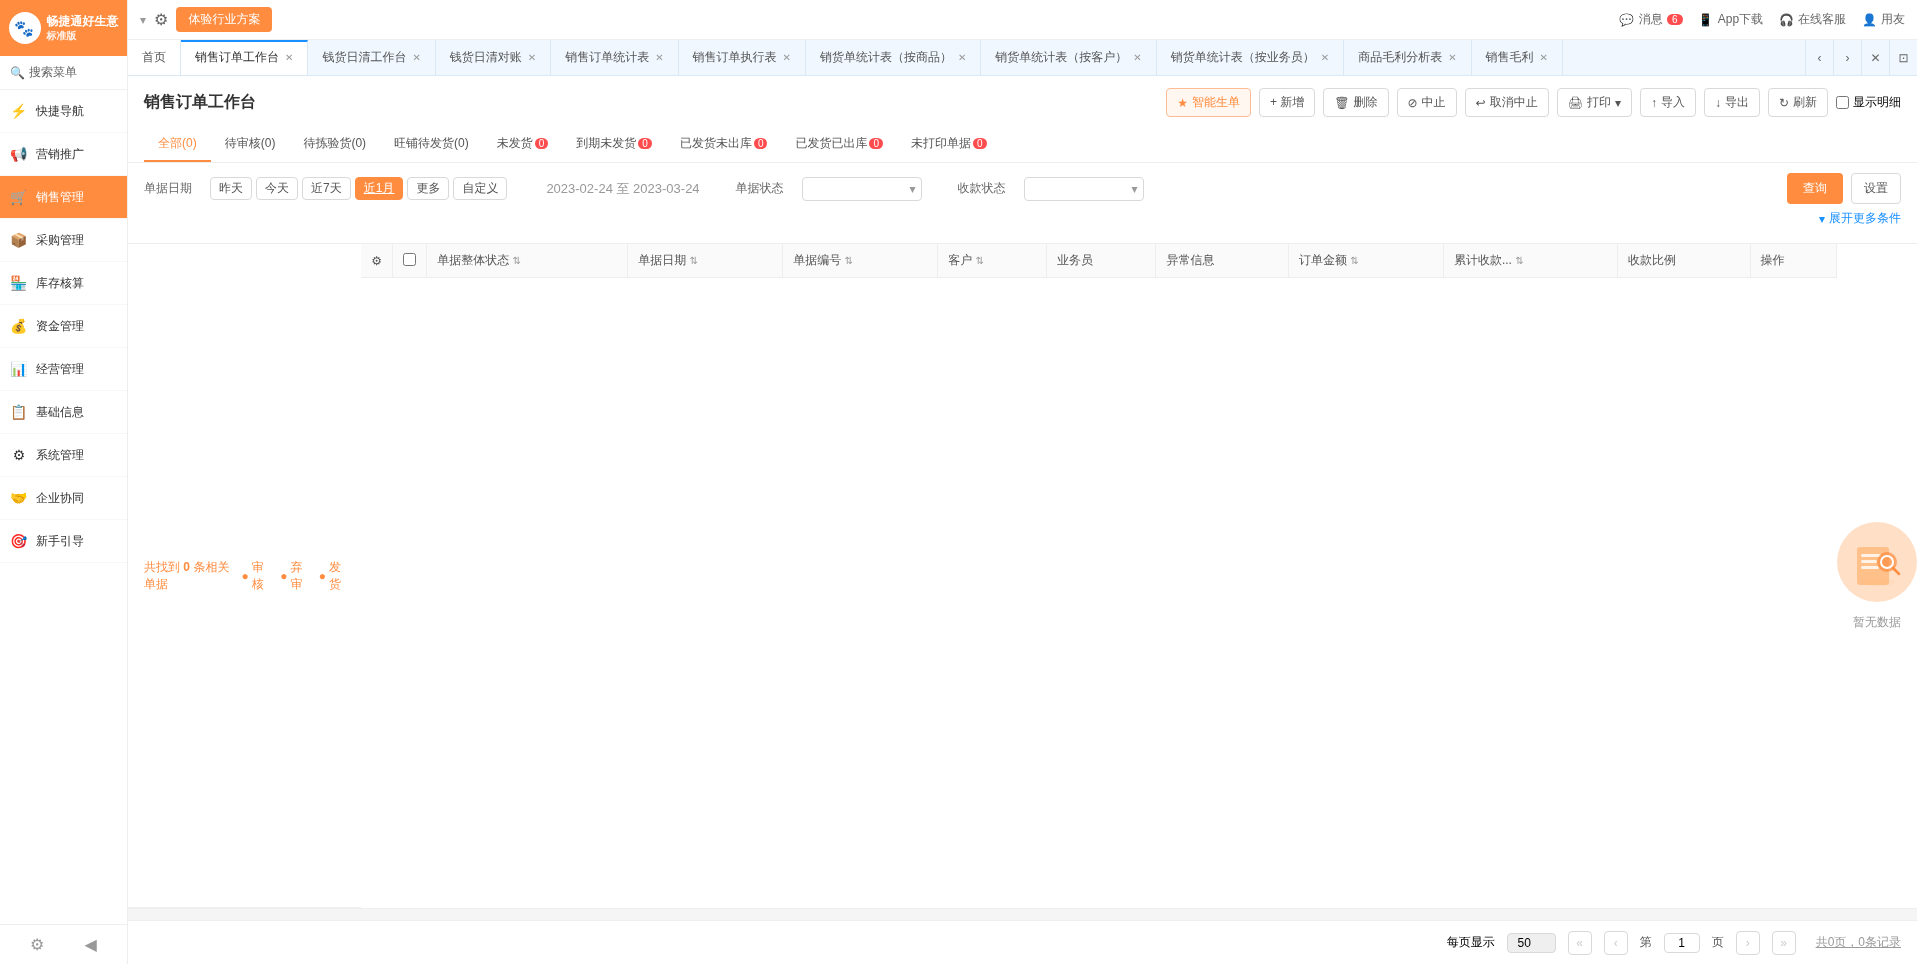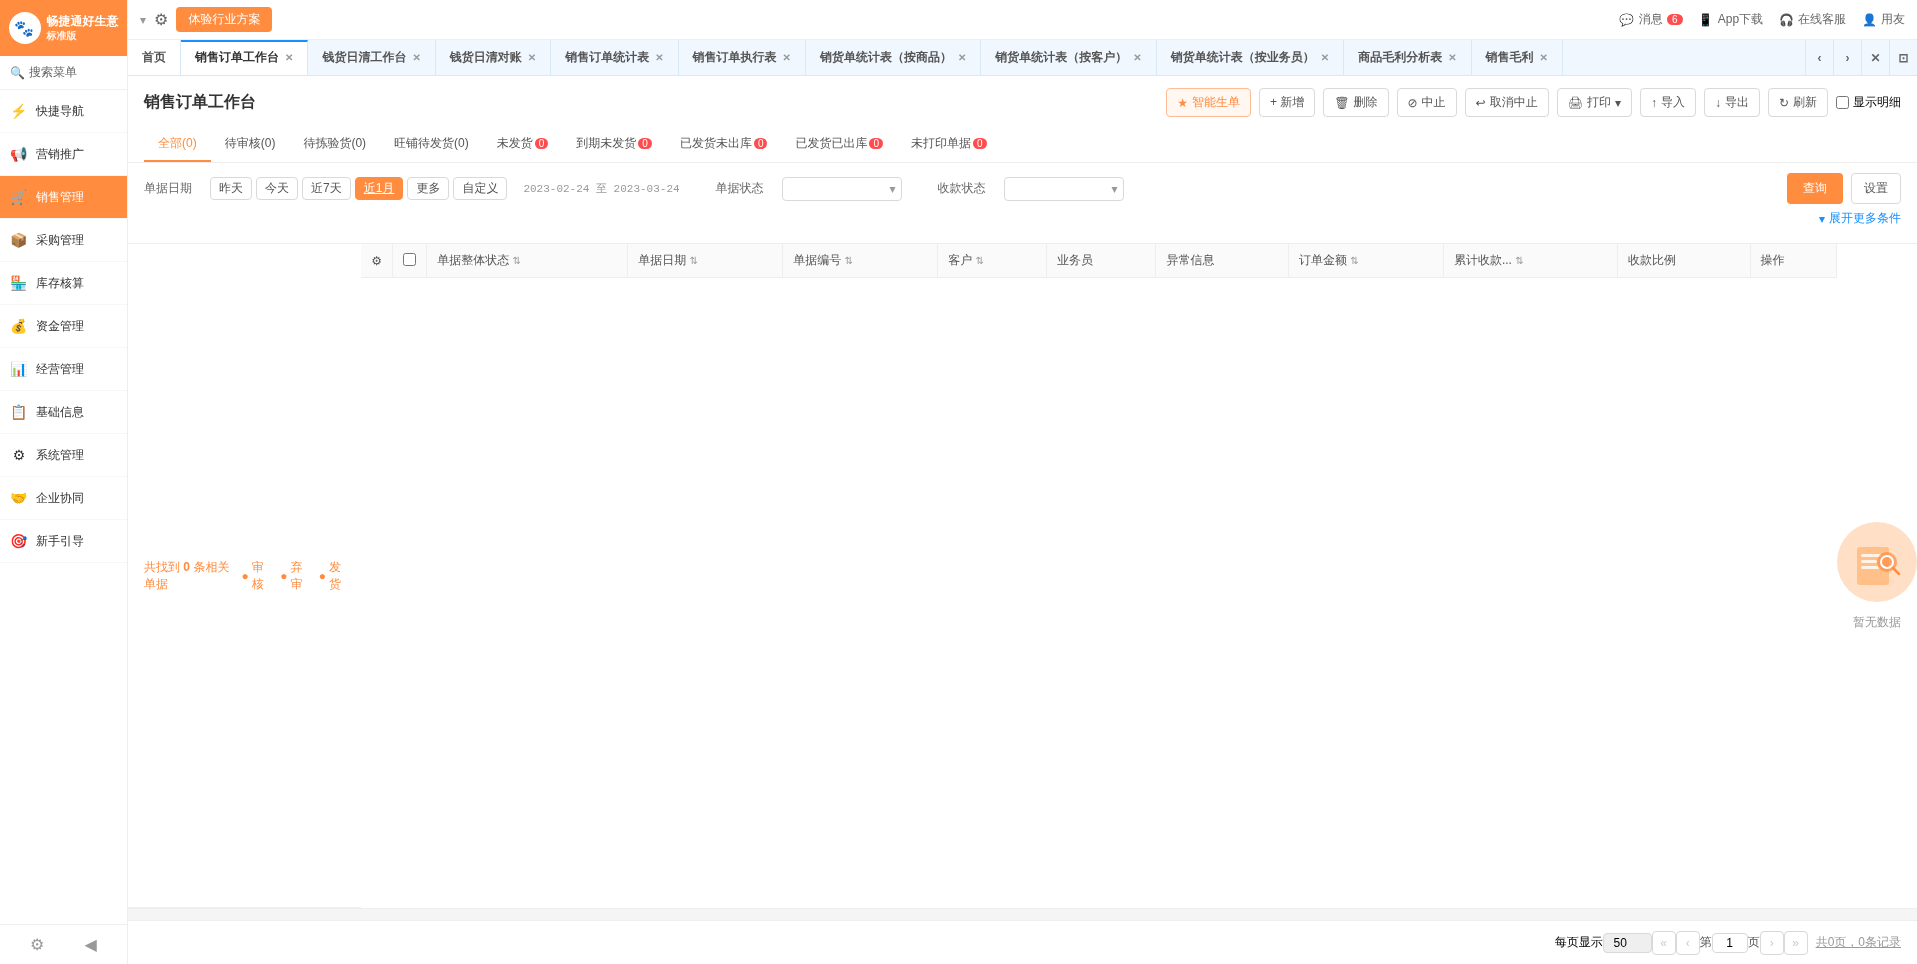--- a/index.html
+++ b/index.html
@@ -22,21 +22,21 @@
     
     .topbar { height: 40px; background: #fff; border-bottom: 1px solid #eee; display: flex; align-items: center; padding: 0 12px; gap: 8px; flex-shrink: 0; }
     .topbar-title { font-size: 13px; color: #333; flex: 1; }
     .topbar-btn { background: #ff8c3f; color: #fff; border: none; border-radius: 4px; padding: 4px 12px; cursor: pointer; font-size: 12px; }
     .topbar-settings { color: #666; font-size: 16px; cursor: pointer; }
     .topbar-right { display: flex; align-items: center; gap: 16px; margin-left: auto; }
     .topbar-right-item { display: flex; align-items: center; gap: 4px; color: #666; cursor: pointer; font-size: 12px; }
     .badge { background: #ff4d4f; color: #fff; border-radius: 10px; padding: 0 5px; font-size: 10px; min-width: 16px; text-align: center; }
 
     
-    .tabbar { height: 36px; background: #f0f7ff; border-bottom: 1px solid #d9e8f5; display: flex; align-items: center; overflow: hidden; flex-shrink: 0; font-weight: bold; }
+    .tabbar { height: 36px; background: #f0f7ff; border-bottom: 1px solid #d9e8f5; display: flex; align-items: center; overflow: hidden; flex-shrink: 0; }
     .tab { display: flex; align-items: center; gap: 4px; padding: 0 14px; height: 36px; border-right: 1px solid #d9e8f5; color: #555; cursor: pointer; white-space: nowrap; font-size: 12px; flex-shrink: 0; }
     .tab.active { background: #fff; color: #333; border-bottom: 2px solid #fff; border-top: 2px solid #1890ff; }
     .tab.home { background: #fff; }
     .tab-close { color: #999; font-size: 10px; margin-left: 2px; }
     .tab-nav { display: flex; align-items: center; margin-left: auto; }
     .tab-nav-btn { width: 28px; height: 36px; display: flex; align-items: center; justify-content: center; color: #666; cursor: pointer; border-left: 1px solid #d9e8f5; }
 
     
     .page-header { padding: 12px 16px 0; background: #fff; flex-shrink: 0; }
     .page-header-row { display: flex; align-items: center; margin-bottom: 10px; }
@@ -53,21 +53,21 @@
     .subtab.active { color: #ff8c3f; border-bottom: 2px solid #ff8c3f; }
     .subtab-badge { background: #ff4d4f; color: #fff; border-radius: 10px; padding: 0 4px; font-size: 10px; margin-left: 2px; }
 
     
     .filter-bar { background: #fff; padding: 10px 16px; border-bottom: 1px solid #eee; flex-shrink: 0; }
     .filter-row { display: flex; align-items: center; gap: 16px; margin-bottom: 6px; }
     .filter-label { color: #666; min-width: 50px; }
     .filter-date-btns { display: flex; align-items: center; gap: 4px; }
     .filter-date-btn { padding: 2px 8px; border: 1px solid #d9d9d9; border-radius: 4px; cursor: pointer; color: #555; background: #fff; }
     .filter-date-btn.active { background: #ff8c3f; color: #fff; border-color: #ff8c3f; text-decoration: underline; }
-    .filter-date-range { color: #999; font-size: 11px; margin-left: 0; font-family: Liberation Mono, monospace; }
+    .filter-date-range { color: #999; font-size: 13px; margin-left: 23px; }
     .filter-select { border: 1px solid #d9d9d9; border-radius: 4px; padding: 4px 24px 4px 8px; color: #555; background: #fff; min-width: 120px; appearance: none; position: relative; }
     .filter-select-wrap { position: relative; display: inline-flex; align-items: center; }
     .filter-select-wrap::after { content: '▾'; position: absolute; right: 6px; color: #999; pointer-events: none; }
     .filter-expand { display: flex; align-items: center; gap: 4px; color: #1890ff; cursor: pointer; margin-left: auto; font-size: 12px; }
 
     
     .table-area { flex: 1; background: #fff; overflow: auto; padding: 0; display: flex; flex-direction: row; }
     .table-toolbar { display: flex; align-items: center; padding: 8px 16px; border-bottom: 1px solid #f0f0f0; gap: 8px; }
     .table-count { color: #666; }
     .table-count span { color: #ff8c3f; }
@@ -77,21 +77,21 @@
 
     table { width: 100%; border-collapse: collapse; }
     thead th { background: #fafafa; border-bottom: 1px solid #eee; border-right: 1px solid #eee; padding: 8px 10px; text-align: left; color: #555; font-weight: normal; white-space: nowrap; }
     thead th:first-child { width: 32px; text-align: center; }
 
     .empty-state { flex: 1; display: flex; flex-direction: column; align-items: center; justify-content: center; gap: 12px; padding: 80px 0; }
     .empty-img { width: 80px; height: 80px; background: #ffe0c7; border-radius: 50%; display: flex; align-items: center; justify-content: center; font-size: 36px; color: #ff8c3f; }
     .empty-text { color: #999; font-size: 12px; }
 
     
-    .pagination { height: 44px; background: #fff; border-top: 1px solid #eee; display: flex; align-items: center; justify-content: flex-end; padding: 0 16px; gap: 0; flex-shrink: 0; }
+    .pagination { height: 44px; background: #fff; border-top: 1px solid #eee; display: flex; align-items: center; justify-content: flex-end; padding: 0 16px; gap: 12px; flex-shrink: 0; }
     .page-size-select { border: 1px solid #d9d9d9; border-radius: 4px; padding: 2px 20px 2px 6px; appearance: none; text-align: center; }
     .page-btn { width: 24px; height: 24px; display: flex; align-items: center; justify-content: center; border: 1px solid #d9d9d9; border-radius: 4px; cursor: pointer; color: #555; background: #fff; }
     .page-btn.disabled { color: #ccc; cursor: not-allowed; }
     .page-input { width: 36px; border: 1px solid #d9d9d9; border-radius: 4px; text-align: center; padding: 2px; }
     .total-info { color: #999; margin-left: 8px; text-decoration: underline; }
 
     
     .scrollbar-area { height: 12px; background: #f5f5f5; border-top: 1px solid #eee; overflow-x: auto; flex-shrink: 0; }
     .scrollbar-inner { width: 1200px; height: 1px; }
 

